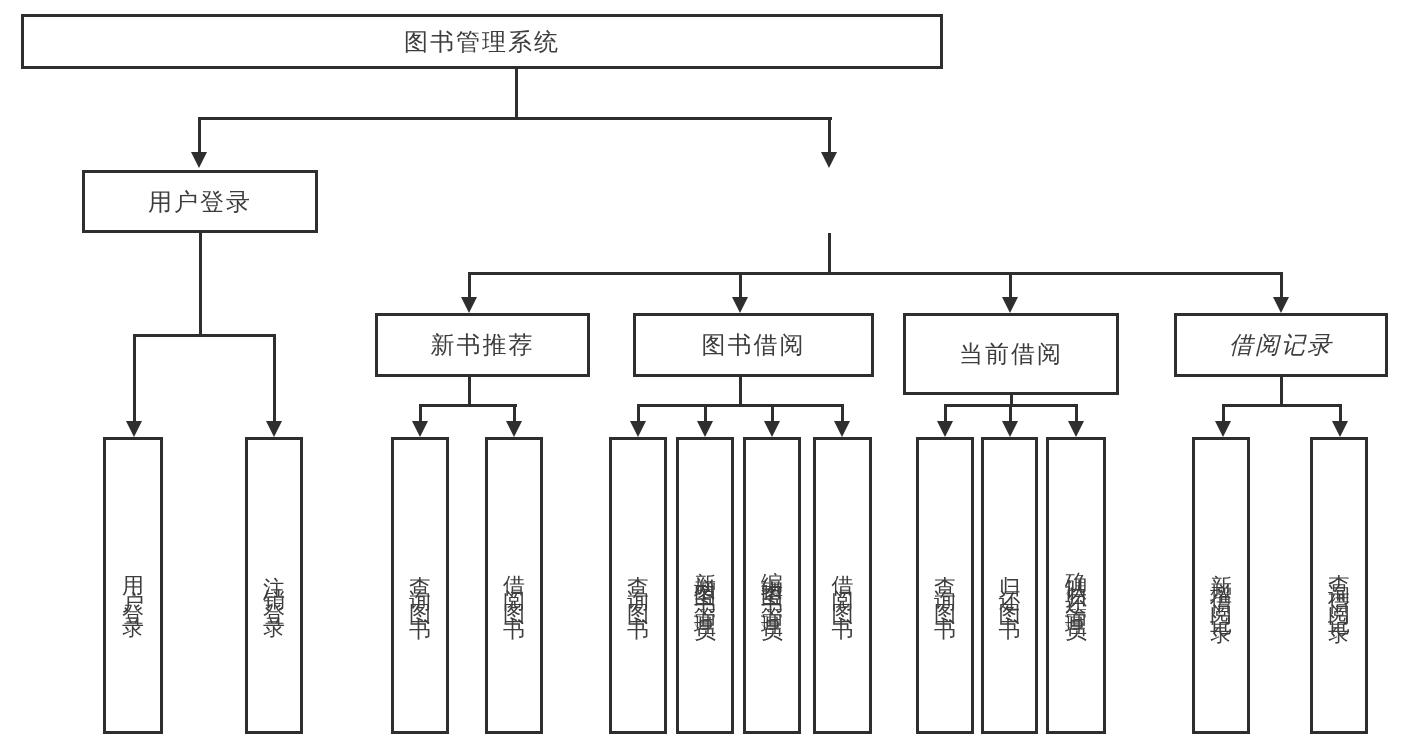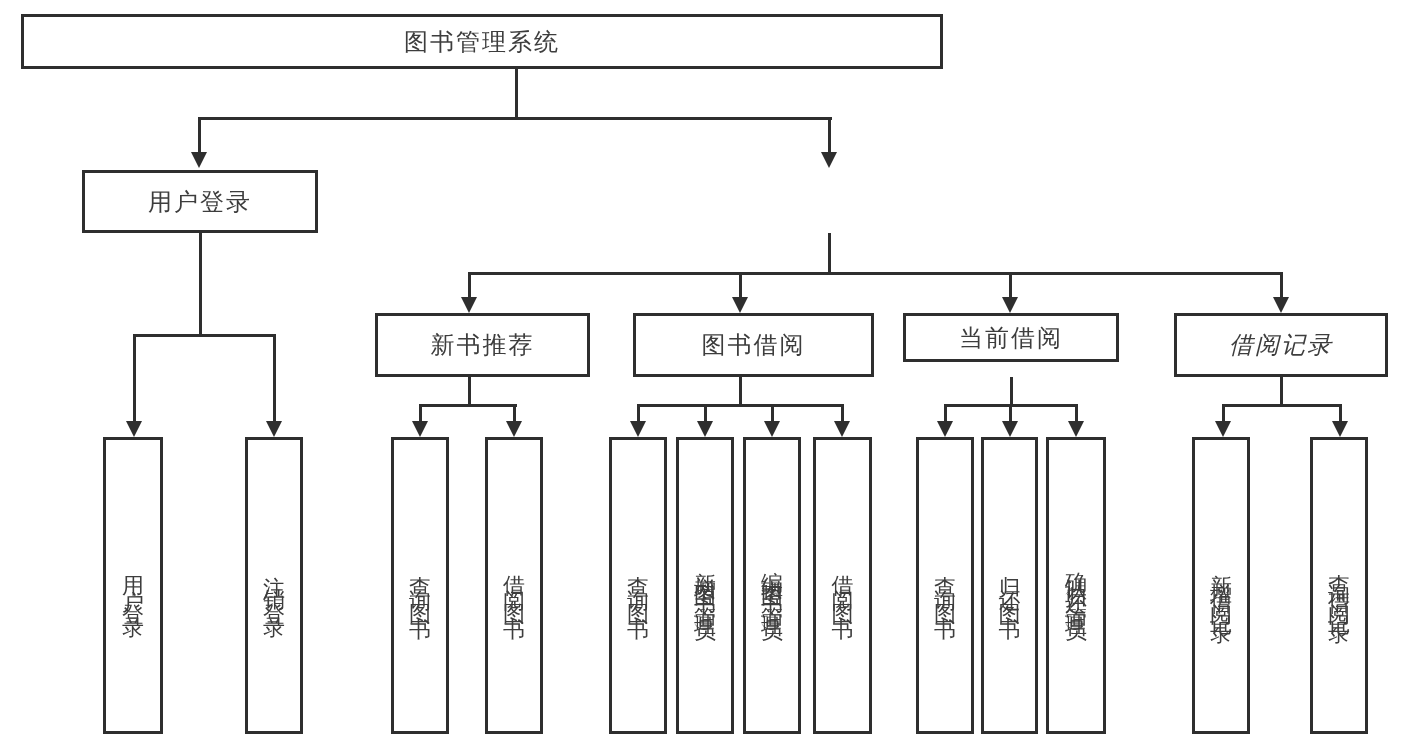--- a/index.html
+++ b/index.html
@@ -100,21 +100,21 @@
   <div class="box" style="left:82px;top:170px;width:236px;height:63px;">
     <span class="hlabel">用户登录</span>
   </div>
 
   <div class="box" style="left:363px;top:313px;width:215px;height:64px;margin-left:12px;">
     <span class="hlabel">新书推荐</span>
   </div>
   <div class="box" style="left:633px;top:313px;width:241px;height:64px;">
     <span class="hlabel">图书借阅</span>
   </div>
-  <div class="box" style="left:903px;top:313px;width:216px;height:49px;">
+  <div class="box" style="left:903px;top:313px;width:216px;height:82px;">
     <span class="hlabel">当前借阅</span>
   </div>
   <div class="box" style="left:1174px;top:313px;width:214px;height:64px;font-style:italic;">
     <span class="hlabel">借阅记录</span>
   </div>
 
   <div class="box vbox" style="left:103px;top:437px;width:60px;height:297px;">
     <span class="vlabel">用户登录</span>
   </div>
   <div class="box vbox" style="left:245px;top:437px;width:58px;height:297px;">

